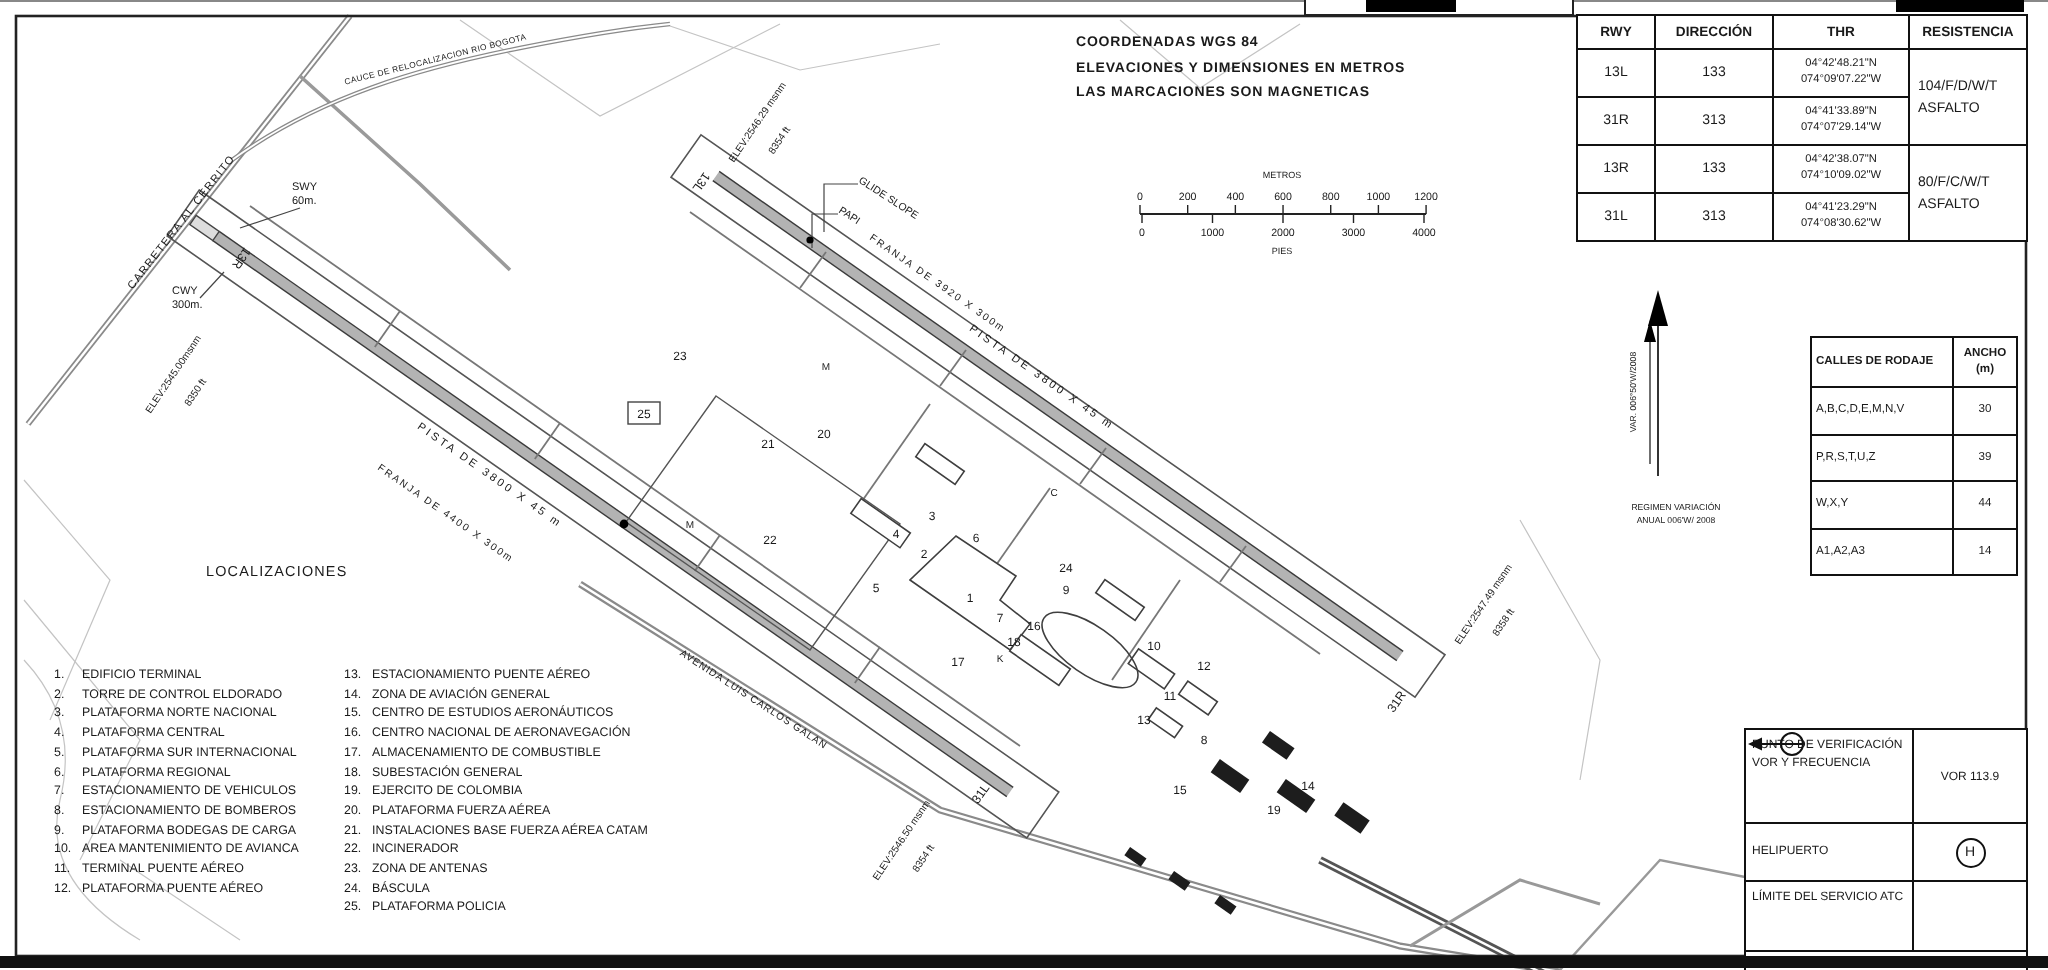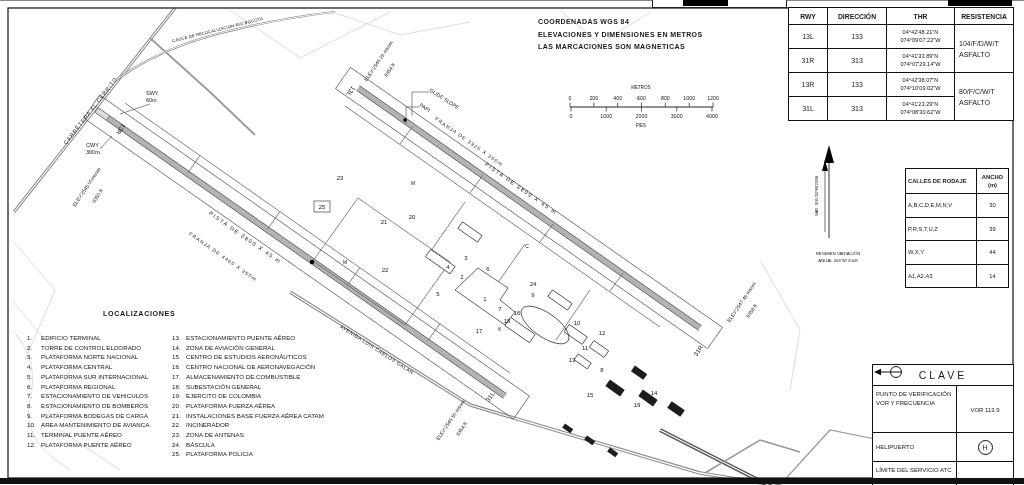--- a/index.html
+++ b/index.html
@@ -31,21 +31,21 @@
                 font-size:10.5px;letter-spacing:3px;line-height:20px;}
   .clave .row{display:flex;border-bottom:1px solid #111;}
   .clave .lab{width:84px;border-right:1px solid #111;font-size:6px;line-height:8.6px;
               padding:4px 3px;box-sizing:border-box;text-transform:uppercase;}
   .clave .val{flex:1;display:flex;flex-direction:column;align-items:center;justify-content:center;}
   .clave .vortext{font-size:6px;margin-top:2px;}
   .hcircle{width:13px;height:13px;border:1px solid #111;border-radius:50%;
            font-size:7px;display:flex;align-items:center;justify-content:center;}
   .r1h{height:46px;} .r2h{height:28px;} .r3h{height:34px;}
   
-  .loc-title{position:absolute;left:103px;top:309px;font-size:7.2px;font-weight:700;letter-spacing:.6px;}
+  .loc-title{position:absolute;left:103px;top:281px;font-size:7.2px;font-weight:400;letter-spacing:.6px;}
   .loc-col{position:absolute;top:333px;font-size:6.2px;font-weight:500;}
   #loc-col-1{left:27px;width:148px;}
   #loc-col-2{left:172px;width:195px;}
   .loc-item{line-height:9.7px;white-space:nowrap;}
   .loc-item .ln{display:inline-block;width:14px;}
   
   .box-cut{position:absolute;left:652px;top:0;width:133px;height:7px;border:1px solid #222;border-top:none;background:#fff;}
   .redact{position:absolute;top:0;height:6px;background:#000;}
   .r1{left:683px;width:45px;} .r2{left:948px;width:64px;}
   .bottom-bar{position:absolute;left:0;top:478px;width:1024px;height:6px;background:#111;}
@@ -321,21 +321,20 @@
       <td class="c">44</td>
     </tr>
     <tr>
       <td>A1,A2,A3</td>
       <td class="c">14</td>
     </tr>
   </tbody>
     </table>
 
   <div class="clave">
-    <div class="title">CLAVE</div>
     <div class="row r1h">
       <div class="lab">PUNTO DE VERIFICACIÓN VOR Y FRECUENCIA</div>
       <div class="val">
         <svg width="36" height="14">
           <polygon points="1,7 8,3.8 8,10.2" fill="#111"></polygon>
           <line x1="8" y1="7" x2="17" y2="7" stroke="#111" stroke-width="1"></line>
           <circle cx="23" cy="7" r="5.5" stroke="#111" stroke-width="1" fill="none"></circle>
           <line x1="17.5" y1="7" x2="28.5" y2="7" stroke="#111" stroke-width="1"></line>
         </svg>
         <div class="vortext">VOR 113.9</div>

